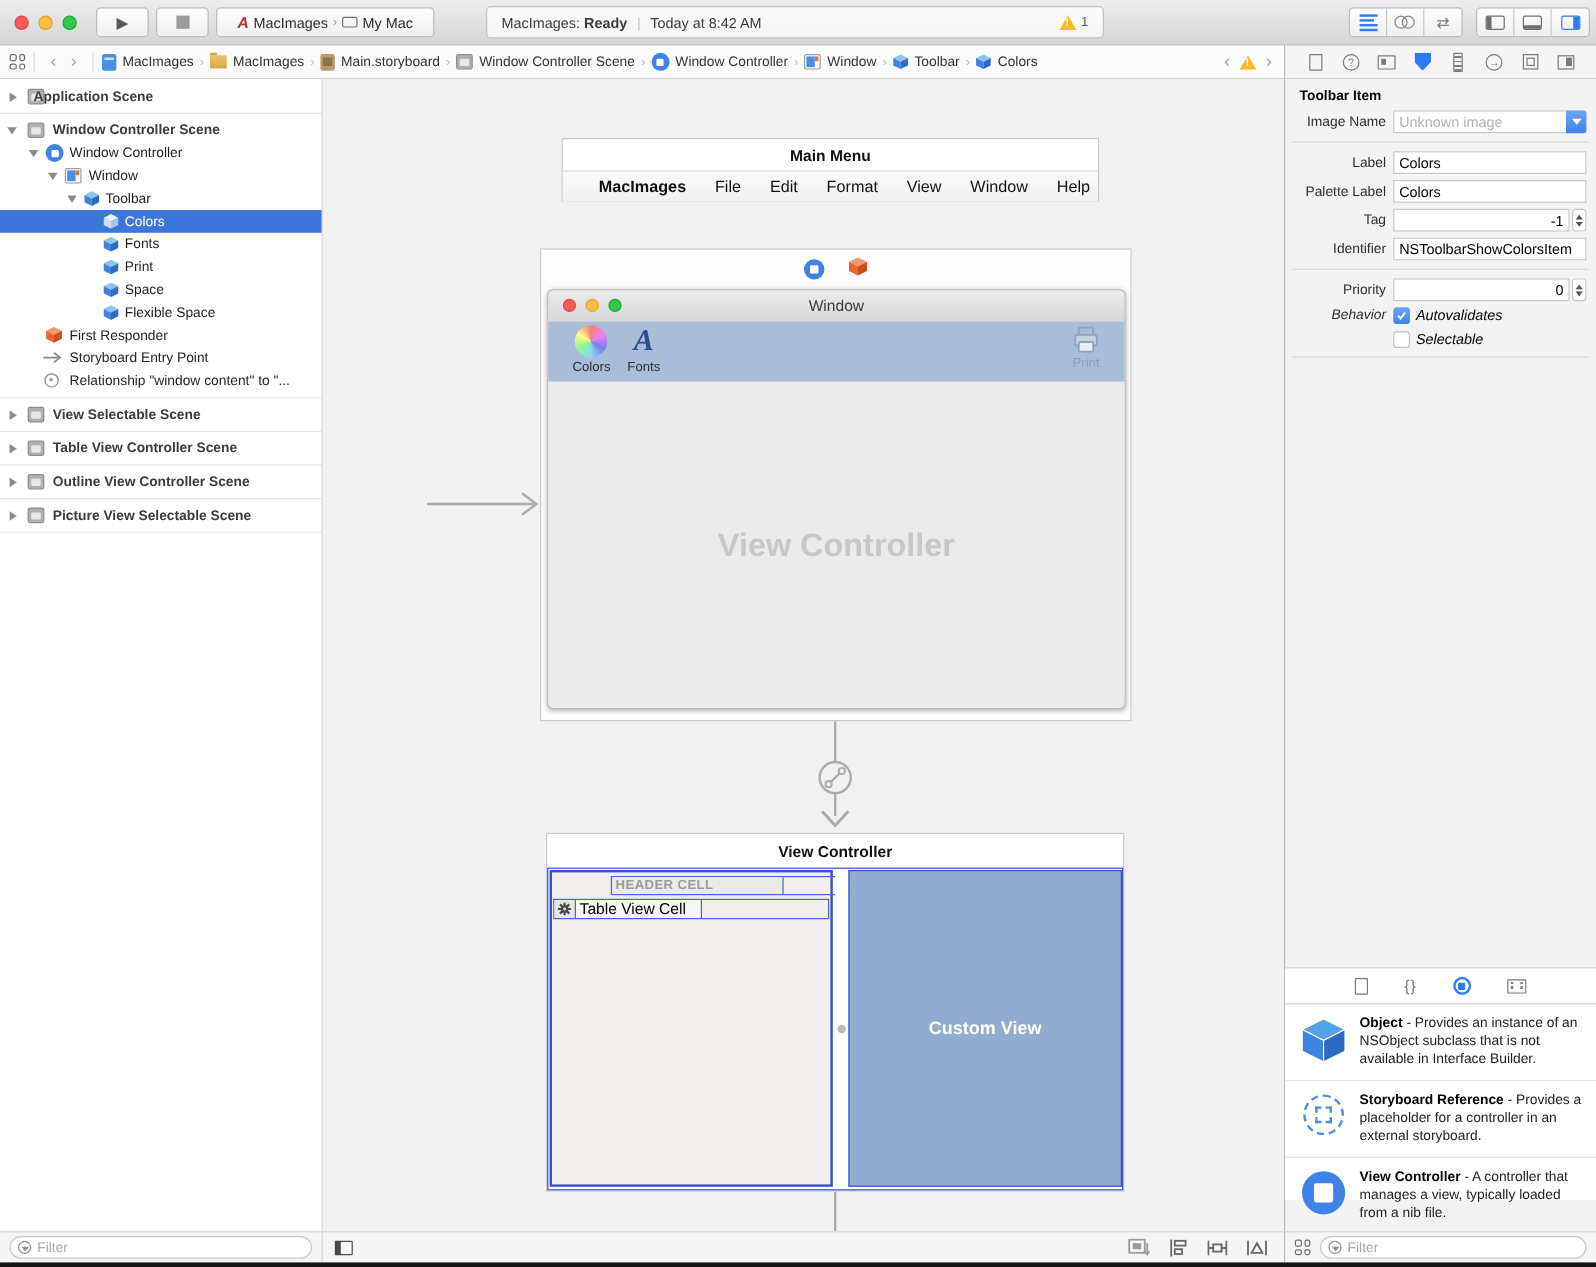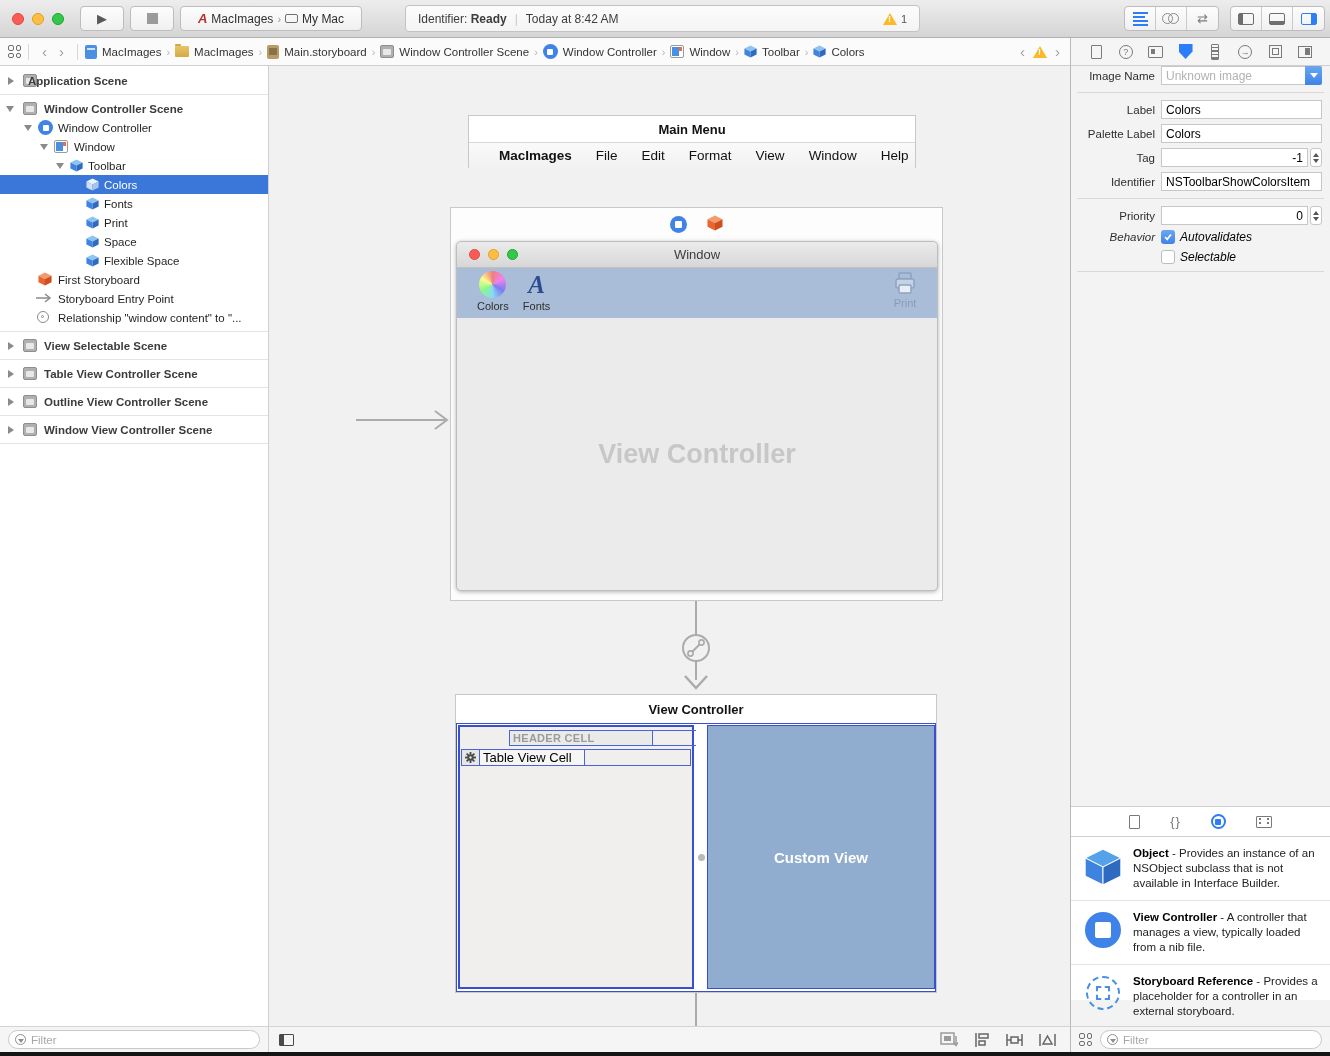--- a/index.html
+++ b/index.html
@@ -194,21 +194,21 @@
       <span class="sq"></span>
     </div>
   <div id="scheme" class="tbtn abs">
     <span class="appicon">A</span>
     <span>MacImages</span>
     <span class="chev">›</span>
     <span class="mac"></span>
     <span>My Mac</span>
   </div>
   <div id="status" class="abs">
-    <span><span>Identifier:</span>&nbsp;<b>Ready</b></span>
+    <span><span>MacImages:</span>&nbsp;<b>Ready</b></span>
     <span class="sep">|</span>
     <span>Today at 8:42 AM</span>
     <span class="warnbox">
         <span class="warntri"></span>
         <span>1</span>
       </span>
   </div>
   <div id="editor-group" class="btngroup abs">
     <div class="cell">
         <span class="lines-icon">
@@ -403,21 +403,21 @@
             <polygon points="15.5,4.2 8,8 8,15.5 15.5,11.8" fill="#2f6ac2"></polygon>
           </svg></span>
       <span class="lbl" style="left:104px">Flexible Space</span>
     </div>
     <div class="row">
       <span class="oic" style="left:38px;top:2px"><svg width="14" height="14" viewBox="0 0 16 16">
             <polygon points="8,0.5 15.5,4.2 8,8 0.5,4.2" fill="#f59a6b"></polygon>
             <polygon points="0.5,4.2 8,8 8,15.5 0.5,11.8" fill="#e8652f"></polygon>
             <polygon points="15.5,4.2 8,8 8,15.5 15.5,11.8" fill="#cc4f1d"></polygon>
           </svg></span>
-      <span class="lbl" style="left:58px">First Storyboard</span>
+      <span class="lbl" style="left:58px">First Responder</span>
     </div>
     <div class="row">
       <span class="oic" style="left:36px;top:4px"><svg width="16" height="10" viewBox="0 0 16 10">
             <line x1="0" y1="5" x2="13" y2="5" stroke="#8a8a8a" stroke-width="1.5"></line>
             <polyline points="9,1 14,5 9,9" fill="none" stroke="#8a8a8a" stroke-width="1.5"></polyline>
           </svg></span>
       <span class="lbl" style="left:58px">Storyboard Entry Point</span>
     </div>
     <div class="row">
       <span class="oic" style="left:37px;top:3px;width:12px;height:12px;border:1.5px solid #8a8a8a;border-radius:50%">
@@ -440,21 +440,21 @@
     <div class="treediv"></div>
     <div class="row bold">
       <span class="disc r" style="left:8px"></span>
       <span class="oic ic-scene" style="left:23px"></span>
       <span class="lbl" style="left:44px">Outline View Controller Scene</span>
     </div>
     <div class="treediv"></div>
     <div class="row bold">
       <span class="disc r" style="left:8px"></span>
       <span class="oic ic-scene" style="left:23px"></span>
-      <span class="lbl" style="left:44px">Window View Controller Scene</span>
+      <span class="lbl" style="left:44px">Picture View Selectable Scene</span>
     </div>
     <div class="treediv"></div>
   </div>
 </div>
 <div id="sb-filterbar" class="abs">
   <span class="filterfield">
     <span class="ffico"></span>
     <input placeholder="Filter" style="">
   </span>
 </div>
@@ -581,20 +581,21 @@
       </svg>
     <svg width="17" height="16" viewBox="0 0 17 16">
         <line x1="1" y1="2" x2="1" y2="14" stroke="#666" stroke-width="1.5"></line>
         <line x1="16" y1="2" x2="16" y2="14" stroke="#666" stroke-width="1.5"></line>
         <polygon points="8.5,4 13,12 4,12" fill="none" stroke="#666" stroke-width="1.5"></polygon>
       </svg>
   </span>
 </div>
 
 <div id="inspector" class="abs">
+  <div id="insp-title">Toolbar Item</div>
   <div class="irow">
     <span class="ilabel">Image Name</span>
     <span class="ifield placeholder">
       <span>Unknown image</span>
       <span class="combo-btn"></span>
     </span>
   </div>
   <div class="isep"></div>
   <div class="irow">
     <span class="ilabel">Label</span>
@@ -671,33 +672,33 @@
         <svg width="38" height="38" viewBox="0 0 16 16">
             <polygon points="8,0.5 15.5,4.2 8,8 0.5,4.2" fill="#55a1ea" stroke="#fff" stroke-width="0.4"></polygon>
             <polygon points="0.5,4.2 8,8 8,15.5 0.5,11.8" fill="#3f83e0" stroke="#fff" stroke-width="0.4"></polygon>
             <polygon points="15.5,4.2 8,8 8,15.5 15.5,11.8" fill="#2f6ac2" stroke="#fff" stroke-width="0.4"></polygon>
           </svg>
       </span>
       <span class="libtext"><b>Object</b><span> - Provides an instance of an NSObject subclass that is not available in Interface Builder.</span></span>
     </div>
     <div class="libitem">
       <span class="libicon">
+          <span class="sbref">
+            <i></i>
+          </span>
+        </span>
+      <span class="libtext"><b>Storyboard Reference</b><span> - Provides a placeholder for a controller in an external storyboard.</span></span>
+    </div>
+    <div class="libitem">
+      <span class="libicon">
           <span class="vc-circle">
             <i></i>
           </span>
         </span>
       <span class="libtext"><b>View Controller</b><span> - A controller that manages a view, typically loaded from a nib file.</span></span>
-    </div>
-    <div class="libitem">
-      <span class="libicon">
-          <span class="sbref">
-            <i></i>
-          </span>
-        </span>
-      <span class="libtext"><b>Storyboard Reference</b><span> - Provides a placeholder for a controller in an external storyboard.</span></span>
     </div>
   </div>
 </div>
 <div id="insp-filterbar" class="abs">
   <span class="grid4">
       <i></i>
       <i></i>
       <i></i>
       <i></i>
     </span>

